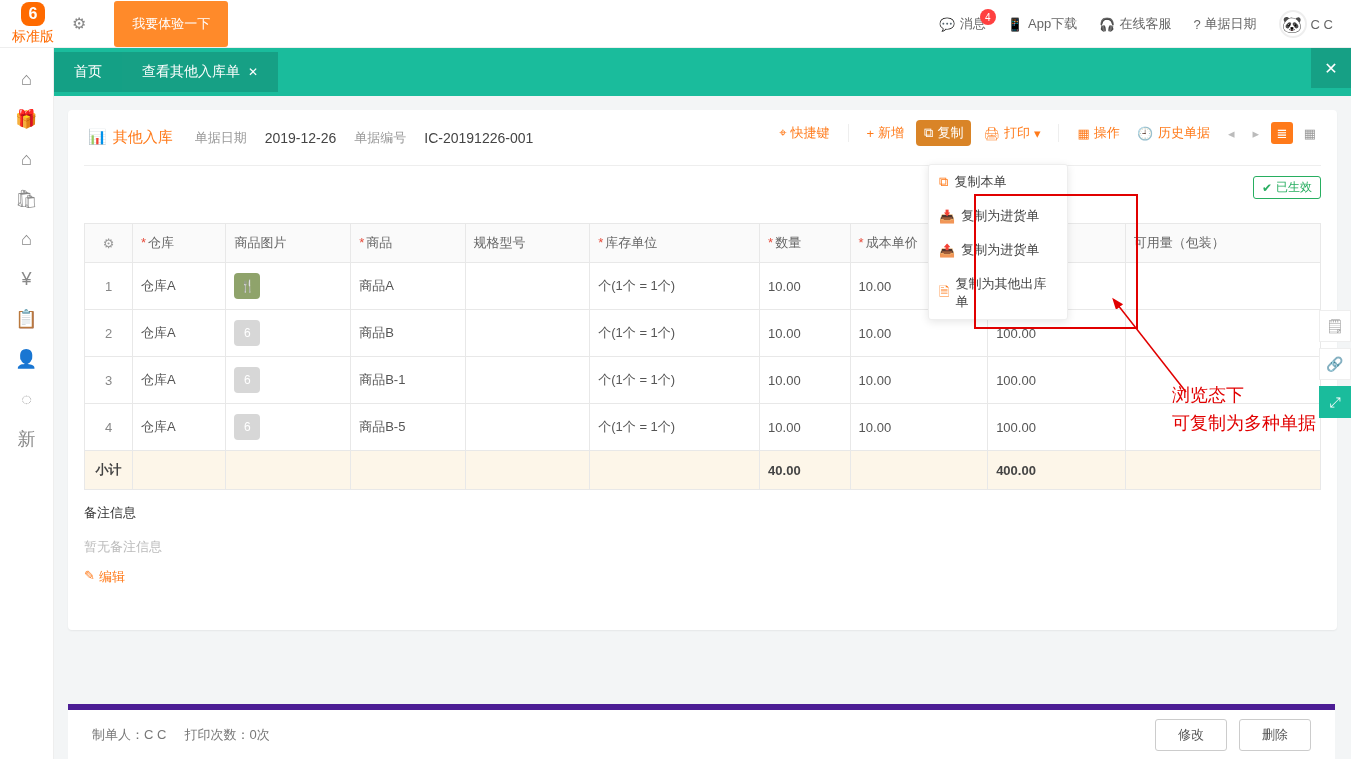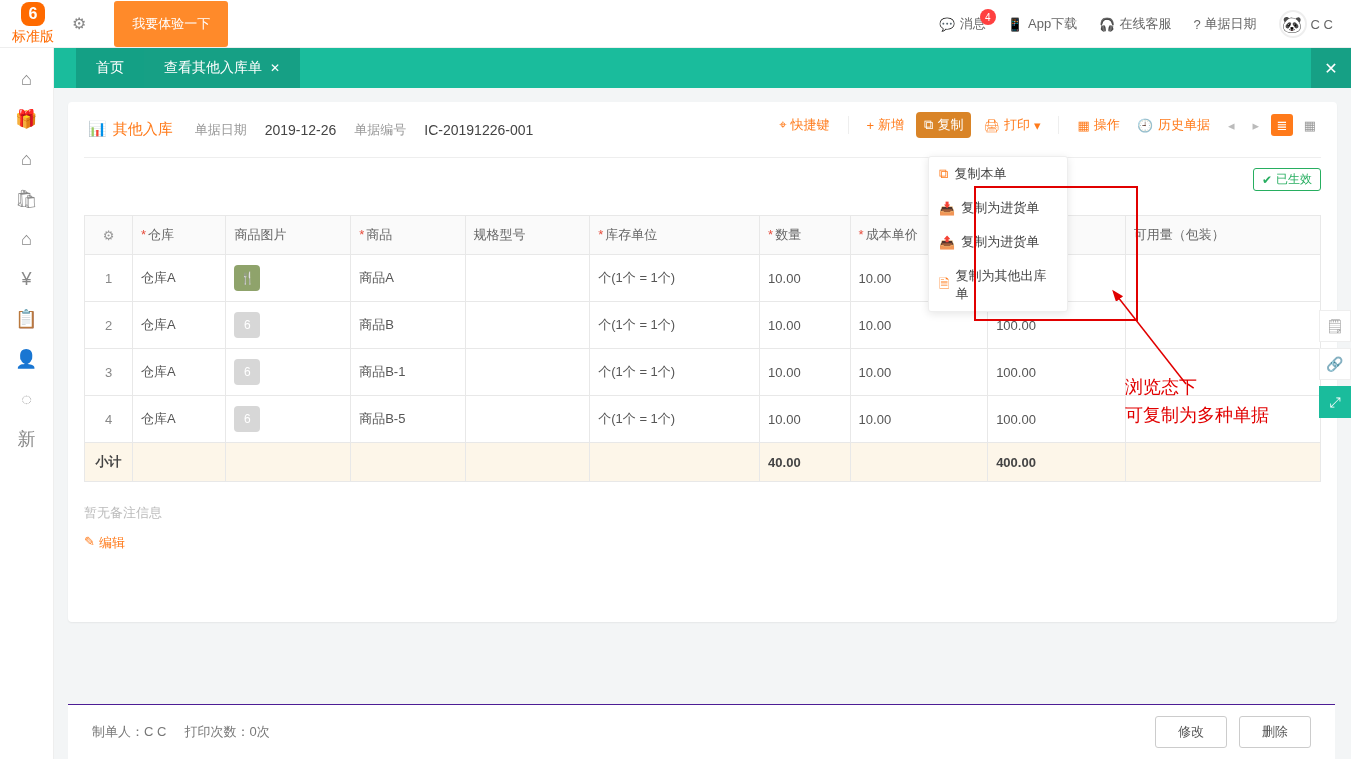--- a/index.html
+++ b/index.html
@@ -13,21 +13,21 @@
   .gear-top { margin-left: 18px; color: #888; font-size: 16px; }
   .experience-btn { margin-left: 28px; background: #ff8a2a; color: #fff; border: none; height: 46px; padding: 0 18px; border-radius: 3px; font-size: 13px; cursor: pointer; }
   .top-right { position: absolute; right: 18px; top: 0; height: 48px; display: flex; align-items: center; gap: 22px; color: #666; }
   .top-right .item { display: flex; align-items: center; gap: 4px; cursor: pointer; position: relative; font-size: 13px; }
   .badge-count { position: absolute; top: -6px; right: -10px; background: #ff4040; color: #fff; font-size: 10px; min-width: 16px; height: 16px; border-radius: 8px; display: flex; align-items: center; justify-content: center; padding: 0 3px; }
   .avatar { width: 28px; height: 28px; border-radius: 50%; background: #fff; border: 2px solid #eee; display: flex; align-items: center; justify-content: center; font-size: 16px; }
   .main { display: flex; height: calc(100% - 48px); }
   .left-nav { width: 54px; background: #fff; border-right: 1px solid #eee; display: flex; flex-direction: column; align-items: center; gap: 18px; padding-top: 20px; color: #888; }
   .left-nav .nicon { width: 22px; height: 22px; display: flex; align-items: center; justify-content: center; font-size: 18px; cursor: pointer; }
   .workspace { flex: 1; display: flex; flex-direction: column; background: #f3f5f6; min-width: 0; }
-  .tab-strip { background: #1abc9c; height: 40px; display: flex; align-items: center; position: relative; padding-left: 22px; }
+  .tab-strip { background: #1abc9c; height: 48px; display: flex; align-items: center; position: relative; }
   .tab { height: 40px; display: flex; align-items: center; padding: 0 20px; color: #fff; font-size: 14px; cursor: pointer; }
   .tab.home { background: #14a085; }
   .tab.active { background: #16a085; }
   .tab .close { margin-left: 8px; font-size: 12px; }
   .tab-strip .strip-close { position: absolute; right: 0; top: 0; width: 40px; height: 40px; display: flex; align-items: center; justify-content: center; color: #fff; background: #16a085; cursor: pointer; font-size: 16px; }
   .content { flex: 1; padding: 14px 14px 0 14px; overflow: visible; position: relative; }
   .card { background: #fff; border-radius: 4px; padding: 0 16px 18px 16px; box-shadow: 0 1px 2px rgba(0,0,0,.06); min-height: 520px; display: flex; flex-direction: column; position: relative; }
   .card-head { display: flex; align-items: center; height: 56px; gap: 18px; position: relative; }
   .doc-tab { display: inline-flex; align-items: center; gap: 6px; color: #ff7a1a; font-size: 15px; padding: 6px 4px; border-bottom: 2px solid transparent; }
   .doc-tab.active { border-bottom: 2px solid #fff; }
@@ -43,37 +43,37 @@
   .view-toggle.active { background: #ff7a1a; color: #fff; }
   .status-row { display: flex; justify-content: flex-end; margin-top: 10px; }
   .status-badge { border: 1px solid #27ae60; color: #27ae60; border-radius: 3px; padding: 2px 8px; font-size: 12px; display: inline-flex; align-items: center; gap: 4px; }
   .form-row { display: flex; gap: 60px; margin-top: 14px; font-size: 13px; color: #666; }
   .form-row .req { color: #e74c3c; margin-right: 4px; }
   .form-row .fval { margin-left: 10px; color: #444; }
   #annotation-box { position: absolute; border: 2px solid #e10000; top: 98px; left: 920px; width: 164px; height: 135px; pointer-events: none; z-index: 30; }
   .dropdown { position: absolute; top: 44px; left: 12px; width: 140px; background: #fff; border: 1px solid #eee; box-shadow: 0 2px 8px rgba(0,0,0,.1); border-radius: 3px; z-index: 20; }
   .dropdown-item { display: flex; align-items: center; gap: 6px; padding: 8px 10px; font-size: 13px; color: #444; cursor: pointer; }
   .dropdown-item .di-icon { color: #ff7a1a; font-size: 13px; }
-  .annot-text { position: absolute; left: 1071px; top: 285px; color: #e10000; font-size: 18px; line-height: 28px; z-index: 30; pointer-events: none; }
+  .annot-text { position: absolute; left: 1118px; top: 285px; color: #e10000; font-size: 18px; line-height: 28px; z-index: 30; pointer-events: none; }
   .annot-line { position: absolute; z-index: 29; pointer-events: none; }
   .tbl { width: 100%; border-collapse: collapse; margin-top: 24px; font-size: 13px; }
   .tbl th, .tbl td { border: 1px solid #e8e8e8; padding: 10px 8px; text-align: left; color: #555; }
   .tbl th { background: #fafafa; font-weight: normal; color: #666; }
   .tbl th .req, .tbl td .req { color: #e74c3c; margin-right: 2px; }
   .tbl tr.subtotal td { background: #fdf6e9; font-weight: bold; color: #444; }
   .tbl .row-idx { text-align: center; color: #888; width: 48px; }
   .tbl .gear-col { text-align: center; width: 48px; color: #999; }
   .prod-img { width: 26px; height: 26px; border-radius: 4px; display: inline-flex; align-items: center; justify-content: center; color: #fff; font-size: 12px; }
   .prod-img.green { background: #8fa36b; }
   .prod-img.gray { background: #d7d7d7; }
   .remark-block { margin-top: 14px; font-size: 13px; }
   .remark-title { color: #333; }
-  .remark-empty { color: #bbb; margin-top: 8px; }
+  .remark-empty { color: #bbb; margin-top: 16px; }
   .remark-edit { color: #ff7a1a; margin-top: 12px; display: inline-flex; gap: 4px; cursor: pointer; }
-  .footer { position: absolute; left: 68px; right: 16px; bottom: 0; height: 55px; background: #fff; border-top: 1px solid #4c1d95; display: flex; align-items: center; justify-content: space-between; padding: 0 24px; font-size: 13px; color: #777; }
+  .footer { position: absolute; left: 68px; right: 16px; bottom: 0; height: 55px; background: #fff; border-top: 6px solid #4c1d95; display: flex; align-items: center; justify-content: space-between; padding: 0 24px; font-size: 13px; color: #777; }
   .footer .actions { display: flex; gap: 12px; }
   .footer button { height: 32px; padding: 0 22px; background: #fff; border: 1px solid #ccc; border-radius: 3px; color: #555; cursor: pointer; font-size: 13px; }
   .right-rail { position: absolute; right: 0; top: 310px; width: 32px; display: flex; flex-direction: column; gap: 6px; }
   .right-rail .r { width: 32px; height: 32px; background: #fff; border: 1px solid #eee; display: flex; align-items: center; justify-content: center; color: #999; cursor: pointer; font-size: 14px; }
   .right-rail .r.active { background: #1abc9c; color: #fff; border-color: #1abc9c; }
 </style>
 </head>
 <body>
 
 <div class="top-bar">
@@ -297,20 +297,21 @@
                 <td></td>
                 <td>40.00</td>
                 <td></td>
                 <td>400.00</td>
                 <td></td>
               </tr>
             </tbody>
         </table>
 
         <div class="remark-block">
+          <div class="remark-title">备注信息</div>
           <div class="remark-empty">暂无备注信息</div>
           <div class="remark-edit">
             <span>✎</span>
             <span>编辑</span>
           </div>
         </div>
       </div>
     </div>
   </div>
 </div>

